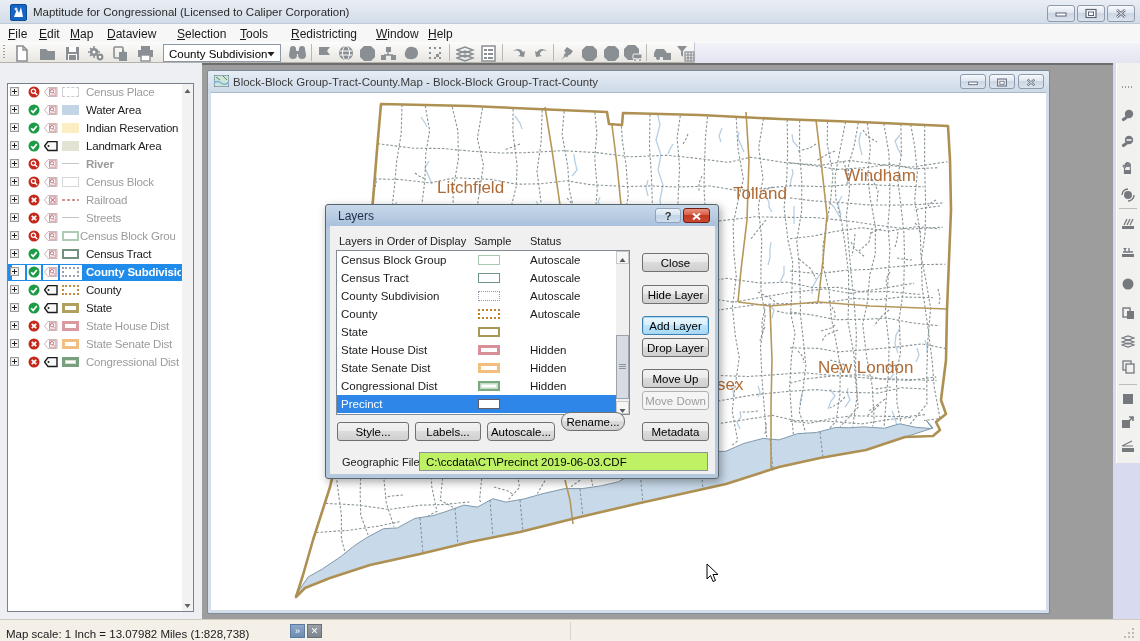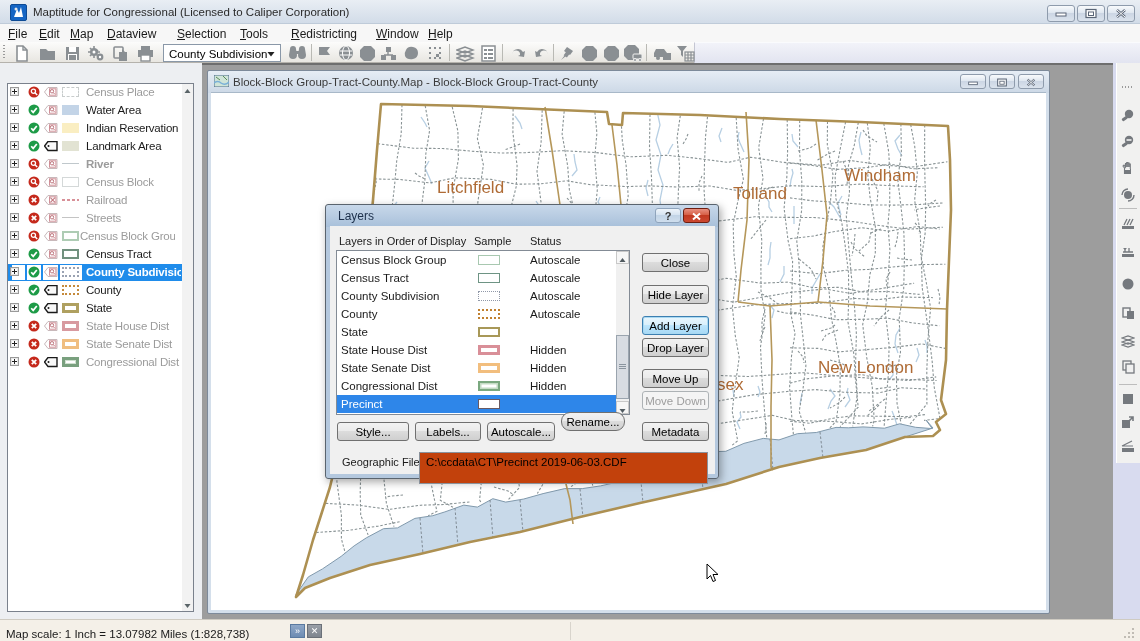--- a/index.html
+++ b/index.html
@@ -793,17 +793,17 @@
     <div style="position:absolute;left:642px;top:316px;width:67px;height:19px;border:1px solid #3c7fb1;background:linear-gradient(#eaf6fd,#d9f0fc 45%,#bee6fd 45%,#a7d9f5);box-shadow:0 0 0 1px #a9d9f2 inset;border-radius:3px;text-align:center;font-size:11.5px;line-height:18px;color:#000;box-sizing:border-box">Add Layer</div>
     <div style="position:absolute;left:642px;top:338px;width:67px;height:19px;border:1px solid #707070;background:linear-gradient(#f2f2f2,#ebebeb 45%,#dddddd 45%,#cfcfcf);border-radius:3px;text-align:center;font-size:11.5px;line-height:18px;color:#000;box-sizing:border-box">Drop Layer</div>
     <div style="position:absolute;left:642px;top:369px;width:67px;height:19px;border:1px solid #707070;background:linear-gradient(#f2f2f2,#ebebeb 45%,#dddddd 45%,#cfcfcf);border-radius:3px;text-align:center;font-size:11.5px;line-height:18px;color:#000;box-sizing:border-box">Move Up</div>
     <div style="position:absolute;left:642px;top:391px;width:67px;height:19px;border:1px solid #adb2b5;background:#f4f4f4;border-radius:3px;text-align:center;font-size:11.5px;line-height:18px;color:#9d9d9d;box-sizing:border-box">Move Down</div>
     <div style="position:absolute;left:642px;top:422px;width:67px;height:19px;border:1px solid #707070;background:linear-gradient(#f2f2f2,#ebebeb 45%,#dddddd 45%,#cfcfcf);border-radius:3px;text-align:center;font-size:11.5px;line-height:18px;color:#000;box-sizing:border-box">Metadata</div>
     <div style="position:absolute;left:337px;top:422px;width:72px;height:19px;border:1px solid #707070;background:linear-gradient(#f2f2f2,#ebebeb 45%,#dddddd 45%,#cfcfcf);border-radius:3px;text-align:center;font-size:11.5px;line-height:18px;color:#000;box-sizing:border-box">Style...</div>
     <div style="position:absolute;left:415px;top:422px;width:66px;height:19px;border:1px solid #707070;background:linear-gradient(#f2f2f2,#ebebeb 45%,#dddddd 45%,#cfcfcf);border-radius:3px;text-align:center;font-size:11.5px;line-height:18px;color:#000;box-sizing:border-box">Labels...</div>
     <div style="position:absolute;left:487px;top:422px;width:68px;height:19px;border:1px solid #707070;background:linear-gradient(#f2f2f2,#ebebeb 45%,#dddddd 45%,#cfcfcf);border-radius:4px;text-align:center;font-size:11.5px;line-height:18px;color:#000;box-sizing:border-box">Autoscale...</div>
     <div style="position:absolute;left:561px;top:412px;width:64px;height:19px;border:1px solid #707070;background:linear-gradient(#f2f2f2,#ebebeb 45%,#dddddd 45%,#cfcfcf);border-radius:9px;text-align:center;font-size:11.5px;line-height:18px;color:#000;box-sizing:border-box">Rename...</div>
 <div class="abs" style="left:342px;top:456px;font-size:11px;color:#1a1a1a">Geographic File</div>
-<div class="abs" style="left:419px;top:452px;width:289px;height:32px;background:#c2410c;border:1px solid #8a929c">
+<div class="abs" style="left:419px;top:452px;width:289px;height:19px;background:#bef264;border:1px solid #8a929c">
 <div class="abs" style="left:6px;top:2px;font-size:11.5px;line-height:15px;color:#000">C:\ccdata\CT\Precinct 2019-06-03.CDF</div>
     </div>
 
 </div>
 
 </body></html>

